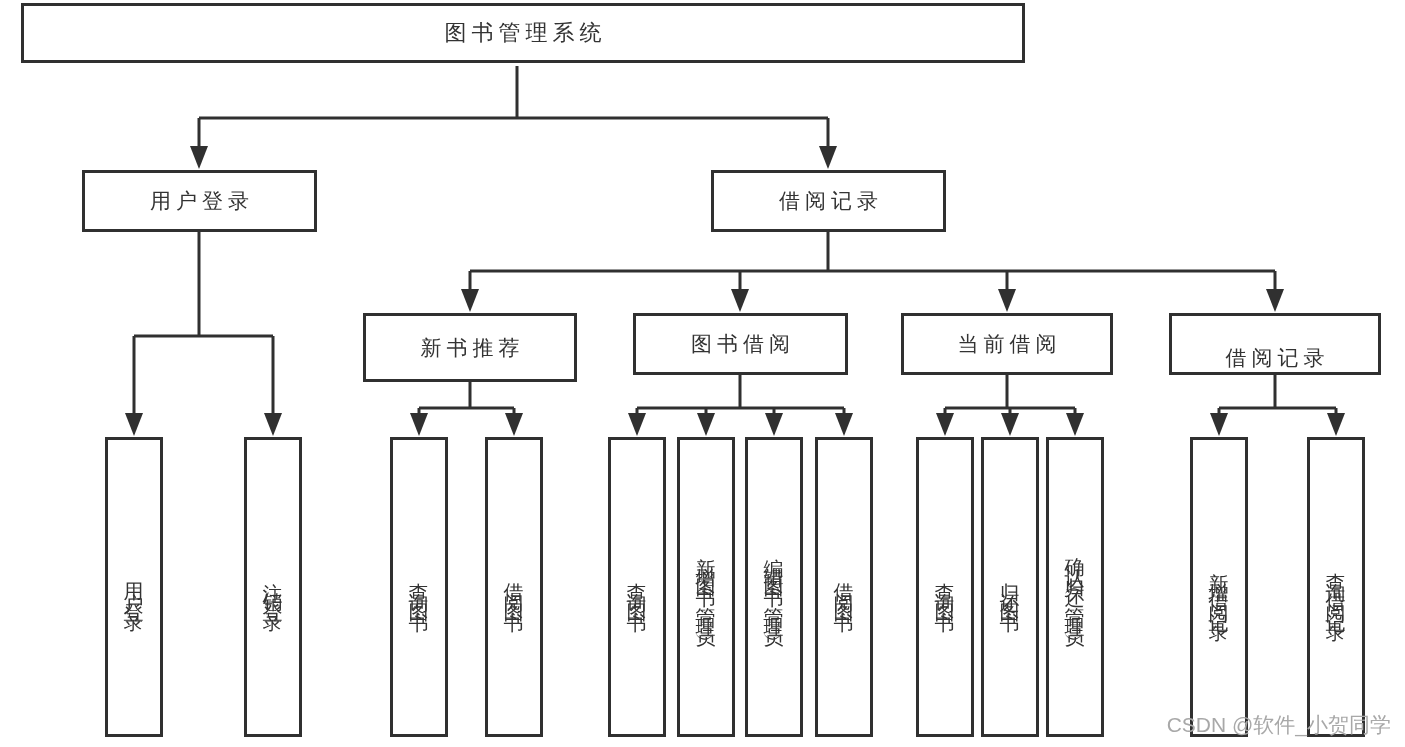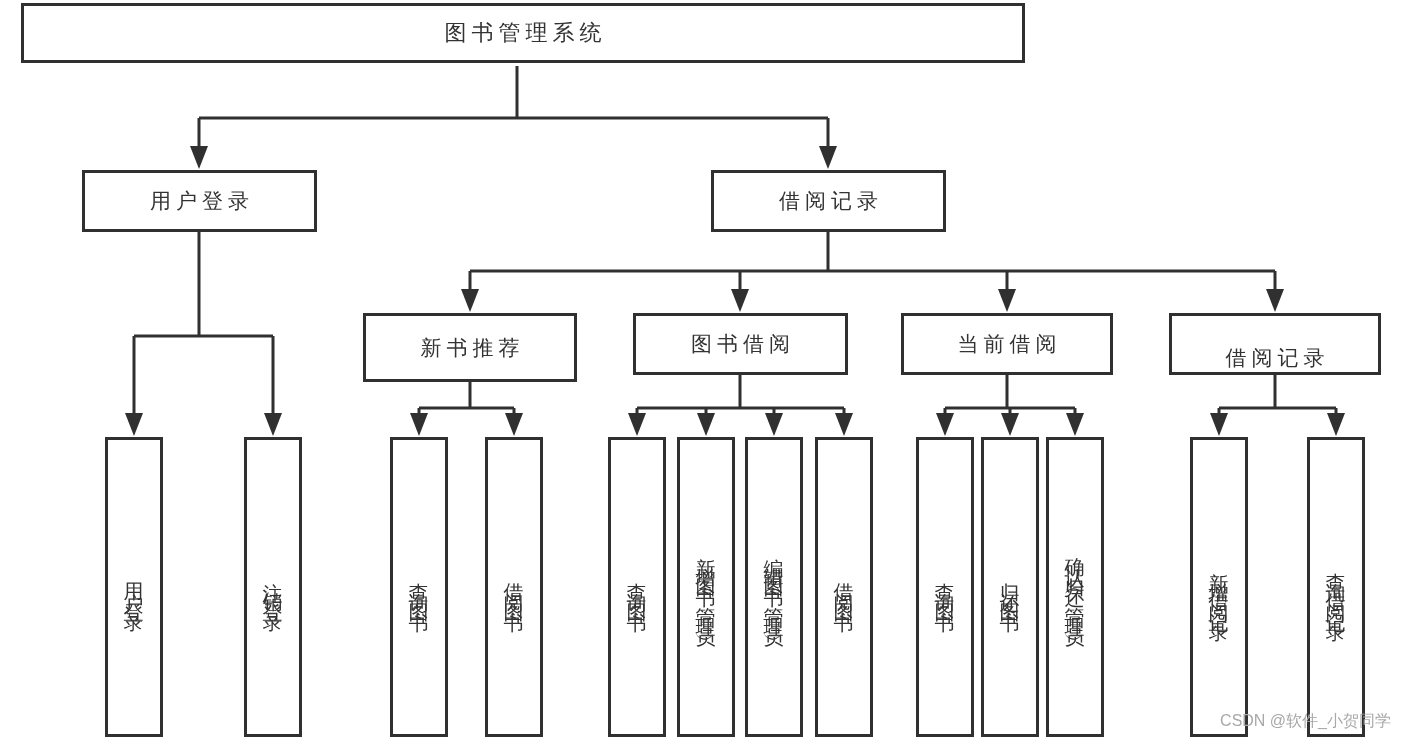--- a/index.html
+++ b/index.html
@@ -29,21 +29,21 @@
     text-orientation: mixed;
     font-size: 20px;
     line-height: 1;
     letter-spacing: 10px;
     white-space: nowrap;
   }
   .watermark {
     position: absolute;
     right: 14px;
     top: 711px;
-    font-size: 16px;
+    font-size: 21px;
     color: #a8a8a8;
     white-space: nowrap;
     z-index: 5;
   }
 </style>
 </head>
 <body>
 
 <div class="canvas">
 

